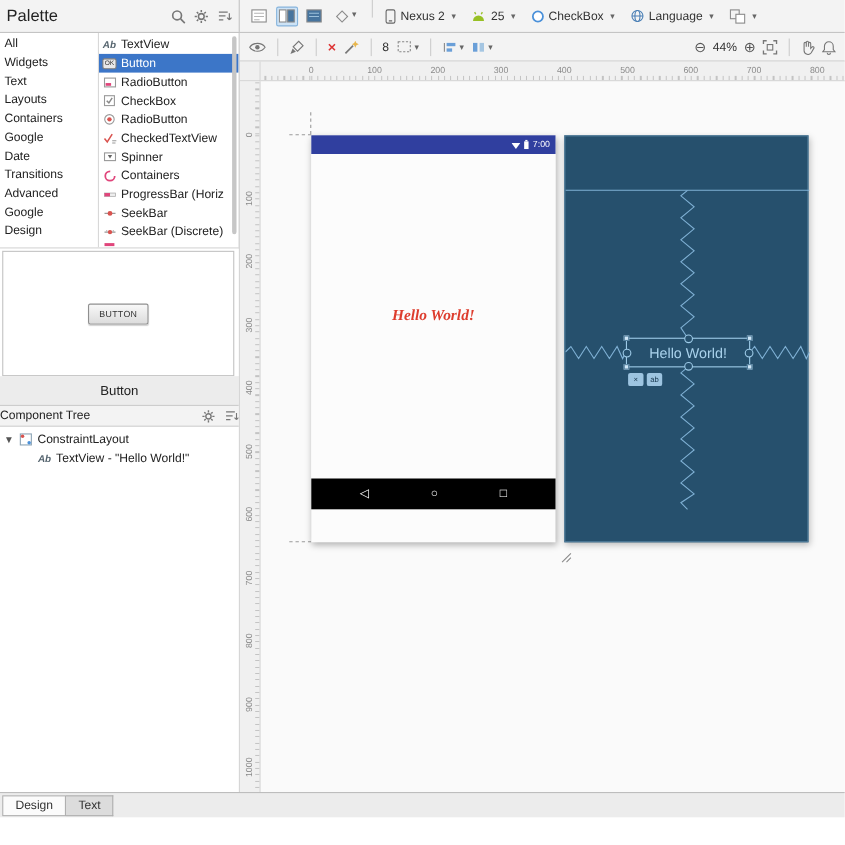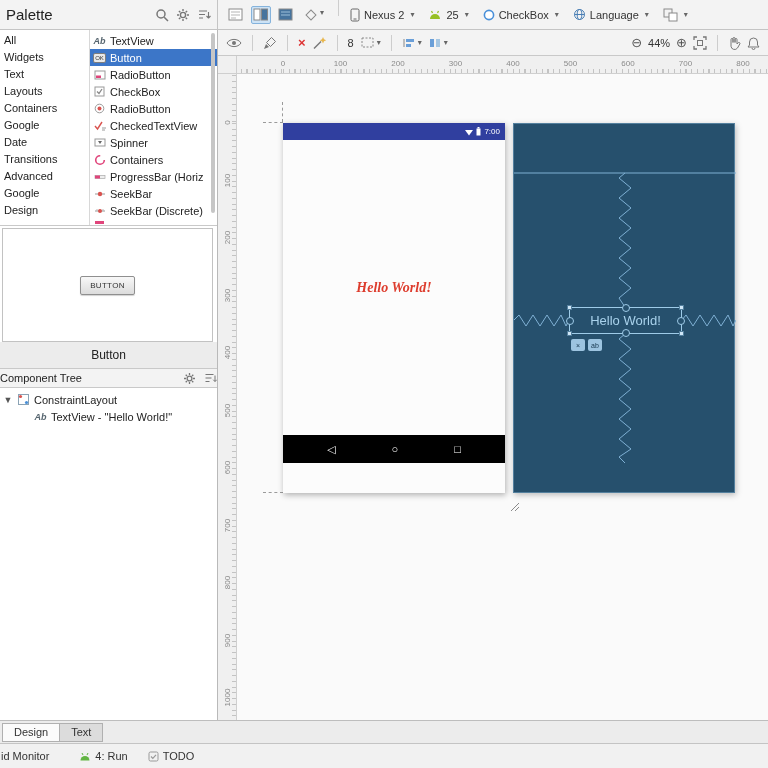--- a/index.html
+++ b/index.html
@@ -510,38 +510,14 @@
           </svg>
         </span>
     </div>
   </div>
 
   <div id="tabs-bar">
     <span class="etab sel">Design</span>
     <span class="etab">Text</span>
   </div>
 
-  <div id="status-bar">
-    <span class="sb-item" style="margin-left:1px">
-      <span>id Monitor</span>
-    </span>
-    <span class="sb-item" style="margin-left:30px">
-      <span class="icon">
-          <svg width="12" height="11">
-            <path d="M1.5 9.5a4.5 4.5 0 0 1 9 0z" fill="#62b543"></path>
-            <line x1="4" y1="4" x2="3" y2="2" stroke="#62b543"></line>
-            <line x1="8" y1="4" x2="9" y2="2" stroke="#62b543"></line>
-          </svg>
-        </span>
-      <span>4: Run</span>
-    </span>
-    <span class="sb-item" style="margin-left:20px">
-      <span class="icon">
-          <svg width="11" height="11">
-            <rect x="1" y="1" width="9" height="9" rx="1.5" fill="none" stroke="#999"></rect>
-            <path d="M3 5.5l1.8 1.8L8 3.8" fill="none" stroke="#999" stroke-width="1.2"></path>
-          </svg>
-        </span>
-      <span>TODO</span>
-    </span>
-  </div>
 
 </div>
 
 </body></html>

